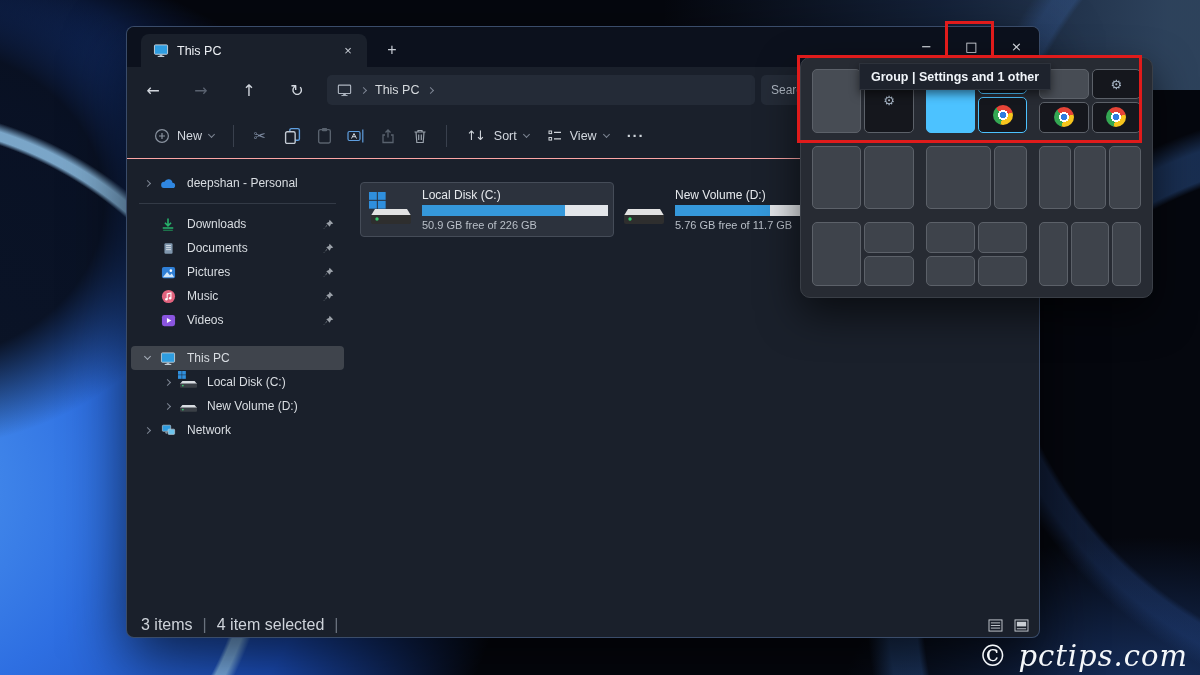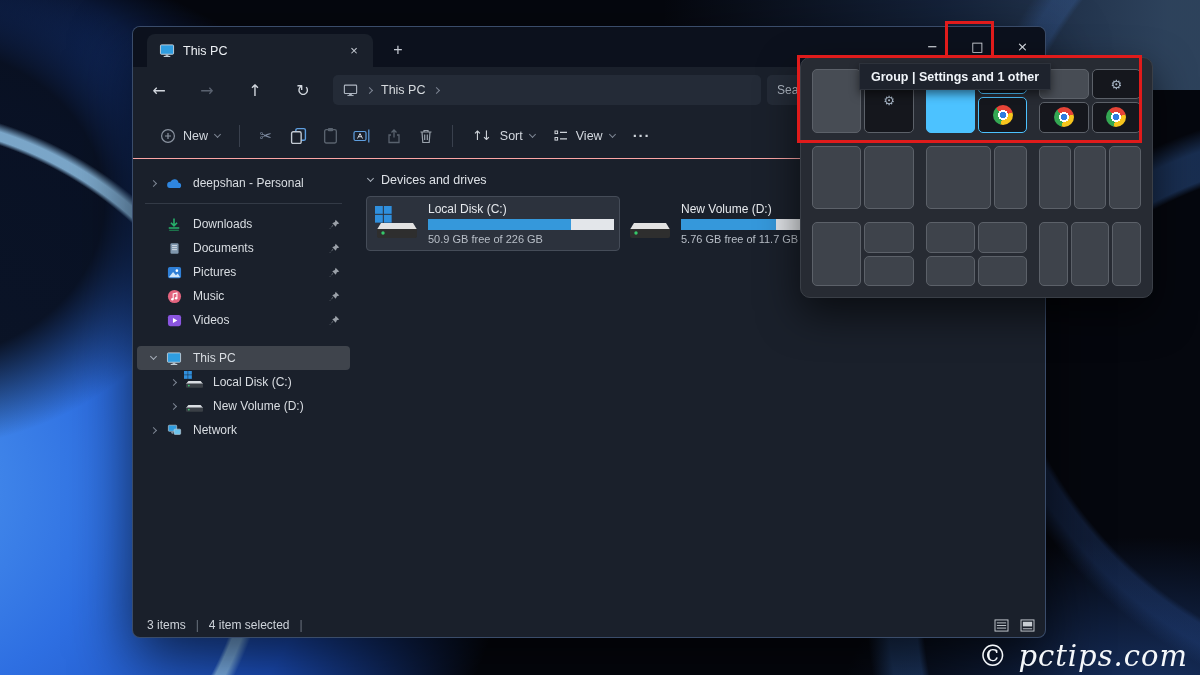--- a/index.html
+++ b/index.html
@@ -17,21 +17,21 @@
       radial-gradient(circle 430px at -120px 500px, rgba(0,0,0,0) 0 87%, rgba(160,215,255,.75) 88% 90%, rgba(0,0,0,0) 92%),
       radial-gradient(500px 400px at -8% 30%, rgba(8,14,28,.95) 0 40%, rgba(8,14,28,0) 62%),
       radial-gradient(950px 780px at -14% 72%, #55a0f2 0%, #2e6fe2 30%, #1c50c0 52%, rgba(12,28,64,0) 72%),
       radial-gradient(circle 600px at 118% 38%, rgba(0,0,0,0) 0 70%, rgba(45,85,160,.28) 71% 74%, rgba(0,0,0,0) 77%),
       radial-gradient(circle 700px at 113% 88%, rgba(0,0,0,0) 0 62%, rgba(65,125,215,.33) 63% 67%, rgba(0,0,0,0) 70%),
       radial-gradient(430px 220px at 96% 103%, rgba(38,84,168,.55), rgba(0,0,0,0) 72%);
     background-repeat:no-repeat;
     background-size:1200px 90px, auto, auto, auto, auto, auto, auto;
   }
   
-  .window { position:absolute; left:132px; top:26px; width:914px; height:612px; z-index:10;
+  .window { position:absolute; left:126px; top:26px; width:914px; height:612px; z-index:10;
     background:#1a202b; border:1px solid rgba(110,150,210,.38); border-radius:8px;
     box-shadow:0 22px 60px rgba(0,0,0,.65); overflow:hidden; }
   .titlebar { position:relative; height:40px; background:#0c111d; }
   .tab { position:absolute; left:14px; top:7px; width:226px; height:33px; background:#1a202b;
     border-radius:8px 8px 0 0; display:flex; align-items:center; padding:0 8px 0 12px; gap:8px; }
   .tab-title { font-size:12.5px; color:#edf0f4; flex:1; }
   .tab-x { width:22px; height:22px; border-radius:4px; display:flex; align-items:center; justify-content:center;
     color:#c7ccd4; font-size:13px; }
   .newtab { position:absolute; left:252px; top:10px; width:26px; height:26px; border-radius:4px;
     display:flex; align-items:center; justify-content:center; color:#c7ccd4; font-size:16px; }
@@ -84,21 +84,21 @@
   .tile { display:flex; align-items:center; gap:10px; padding:5px 9px; border-radius:4px; width:254px; }
   .tile.sel { background:#2c323d; border:1px solid #454c58; }
   .tile .dicon { position:relative; width:42px; height:28px; flex:none; }
   .tile .tcol { flex:1; }
   .tname { font-size:12px; color:#e6e9ed; white-space:nowrap; }
   .tbar { width:186px; height:11px; background:#e3e6ea; margin:3px 0 3px 0; }
   .tfill { height:100%; background:#3598db; }
   .tfree { font-size:11px; color:#b9bfc8; white-space:nowrap; }
   .nethead { margin-top:16px; }
   
-  .statusbar { height:20px; display:flex; align-items:center; padding:0 8px 0 14px; font-size:12px; color:#ced3da; gap:10px; position:absolute; bottom:2px; left:0; right:0; }
+  .statusbar { height:20px; display:flex; align-items:center; padding:0 8px 0 14px; font-size:16px; color:#ced3da; gap:10px; position:absolute; bottom:2px; left:0; right:0; }
   .statusbar .sp { color:#6a727e; }
   .viewtoggles { margin-left:auto; display:flex; gap:6px; }
   .vt { width:20px; height:17px; display:flex; align-items:center; justify-content:center; }
   
   .flyout { position:absolute; left:800px; top:57px; width:353px; height:241px; z-index:40;
     background:#272b33; border:1px solid #3a3f47; border-radius:10px;
     box-shadow:0 16px 40px rgba(0,0,0,.6); padding:11px; display:grid;
     grid-template-rows:1fr 1fr 1fr; grid-template-columns:1fr 1fr 1fr; gap:13px 12px; }
   .grp { display:grid; gap:3px; }
   .cell { background:#3e434b; border:1px solid #5c6169; border-radius:5px; display:flex; align-items:center; justify-content:center; }
@@ -398,24 +398,20 @@
               <rect x="1" y="2.5" width="9.5" height="7" rx="1" fill="#2f9de0" stroke="#c6d2dc" stroke-width=".7"></rect>
               <rect x="7.5" y="7" width="7.5" height="6" rx="1" fill="#6cc3ec" stroke="#c6d2dc" stroke-width=".7"></rect>
               <path d="M4 11 h3 M5.5 9.5 v3" stroke="#8fa3b2" stroke-width=".9"></path>
             </svg>
           </span>
         <span class="lbl">Network</span>
       </div>
     </div>
 
     <div class="main">
-      <div class="secthead">
-        <span class="cv down"></span>
-        <span>Devices and drives</span>
-      </div>
       <div class="tiles">
         <div class="tile sel">
           <span class="dicon">
             <svg width="42" height="26" viewBox="0 0 40 26" style="position:absolute;bottom:0;">
                 <path d="M4 11 L36 11 L40 17.5 L0 17.5 Z" fill="#e2e2e2"></path>
                 <path d="M0 17 h40 v7 a2 2 0 0 1-2 2 h-36 a2 2 0 0 1-2-2 Z" fill="#2e2e2e"></path>
                 <circle cx="6" cy="21" r="1.7" fill="#35c96a"></circle>
               </svg>
             <svg width="17" height="17" viewBox="0 0 10 10" style="position:absolute;left:-1px;top:-4px;">
                 <rect width="4.6" height="4.6" fill="#2f8fdd"></rect>

